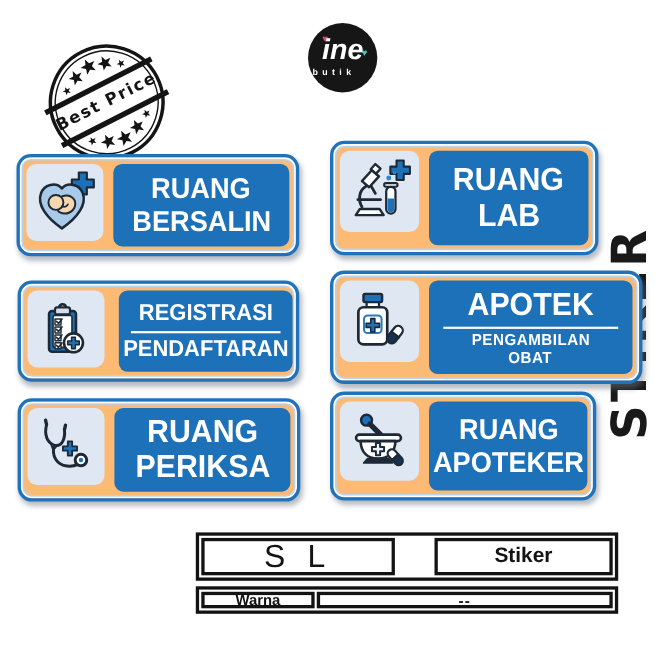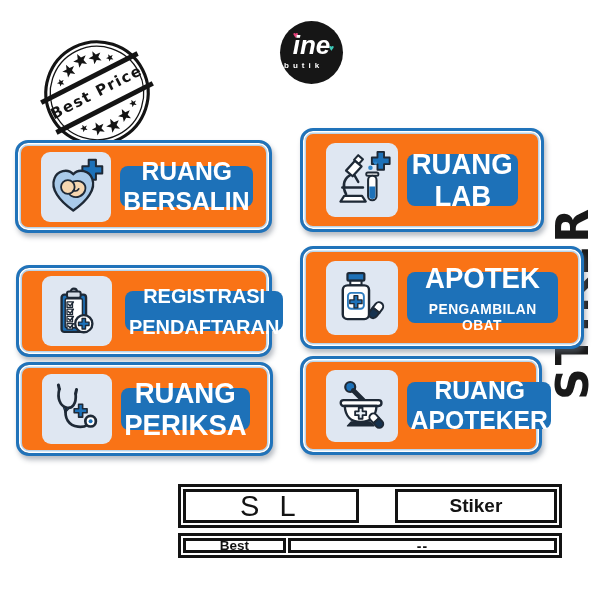--- a/index.html
+++ b/index.html
@@ -26,23 +26,23 @@
   .logo-heart.pink { left: 13px; top: 10px; color: #e8417a; }
   .logo-heart.teal { right: 9px; top: 23px; color: #3ec9b8; }
 
   
   .side-label { position: absolute; left: 463px; top: 281px; width: 220px; height: 44px;
                 transform: rotate(-90deg); text-align: center;
                 font-family: "DejaVu Sans", sans-serif; font-weight: bold; font-size: 44px;
                 letter-spacing: 3px; color: #191919; line-height: 44px; }
 
   
-  .sign { position: absolute; background: #f97316; border: 3px solid #2073ba; border-radius: 13px;
+  .sign { position: absolute; background: #fdba74; border: 3px solid #2073ba; border-radius: 13px;
           box-shadow: 2px 4px 5px rgba(105,115,130,.48), inset 0 0 0 1.5px #fff, inset 0 0 0 3px #b9d4ea;
-          display: flex; align-items: center; padding: 23px; gap: 9px; }
+          display: flex; align-items: flex-start; padding: 6px; gap: 9px; }
   .icon-panel { width: 70px; min-width: 70px; height: 70px; background: #dfe7f2; border-radius: 9px;
                 display: flex; align-items: center; justify-content: center; }
   .text-panel { flex: 1; align-self: stretch; background: #1d71b8; border-radius: 8px; color: #fff;
                 display: flex; flex-direction: column; align-items: center; justify-content: center; }
   .line { font-weight: bold; line-height: 1.12; transform: scaleX(.95); white-space: nowrap; }
   .line.xl { font-size: 29px; }
   .line.lg { font-size: 26px; }
   .line.md { font-size: 21px; }
   .line.sm { font-size: 14.5px; letter-spacing: .5px; }
   .divider { width: 86%; height: 2px; background: #fff; margin: 4px 0 3px 0; }
@@ -127,21 +127,21 @@
         <line x1="11" y1="40" x2="33" y2="40" stroke="#1e2936" stroke-width="2.6"></line>
         <path d="M9 55 H36 L32 49 H13 Z" fill="#fff" stroke="#1e2936" stroke-width="2.4"></path>
       </svg>
     </div>
     <div class="text-panel">
       <div class="line xl">RUANG</div>
       <div class="line xl">LAB</div>
     </div>
   </div>
 
-  <div class="sign" style="left:16px; top:265px; width:256px; height:92px;gap:13px;">
+  <div class="sign" style="left:16px; top:255px; width:256px; height:92px;gap:13px;">
     <div class="icon-panel">
       <svg width="58" height="58" viewBox="0 0 64 64" stroke-linejoin="round" stroke-linecap="round">
         <rect x="15" y="14" width="27" height="41" rx="3" fill="#1d71b8" stroke="#1e2936" stroke-width="2.6"></rect>
         <rect x="19" y="18.5" width="19" height="32" rx="1.5" fill="#fff" stroke="#1e2936" stroke-width="1.6"></rect>
         <path d="M25 11 C25 6 32 6 32 11" fill="none" stroke="#1e2936" stroke-width="2.4"></path>
         <rect x="21" y="10.5" width="15" height="7" rx="2" fill="#d6dee8" stroke="#1e2936" stroke-width="2.2"></rect>
         <g>
           <rect x="21" y="22" width="6" height="6" fill="#fff" stroke="#1e2936" stroke-width="1.5"></rect>
           <path d="M22.5 24.5 l2 2 l3.5 -4.5" fill="none" stroke="#1e2936" stroke-width="1.6"></path>
           <rect x="21" y="30" width="6" height="6" fill="#fff" stroke="#1e2936" stroke-width="1.5"></rect>
@@ -222,17 +222,17 @@
       <div class="line lg">RUANG</div>
       <div class="line lg">APOTEKER</div>
     </div>
   </div>
 
   <div class="spec-row row1">
     <div class="spec-cell c1">S L</div>
     <div class="spec-cell c2">Stiker</div>
   </div>
   <div class="spec-row row2">
-    <div class="spec-cell c1">Best</div>
+    <div class="spec-cell c1">Warna</div>
     <div class="spec-cell c2">--</div>
   </div>
 
 </div>
 
 </body></html>

